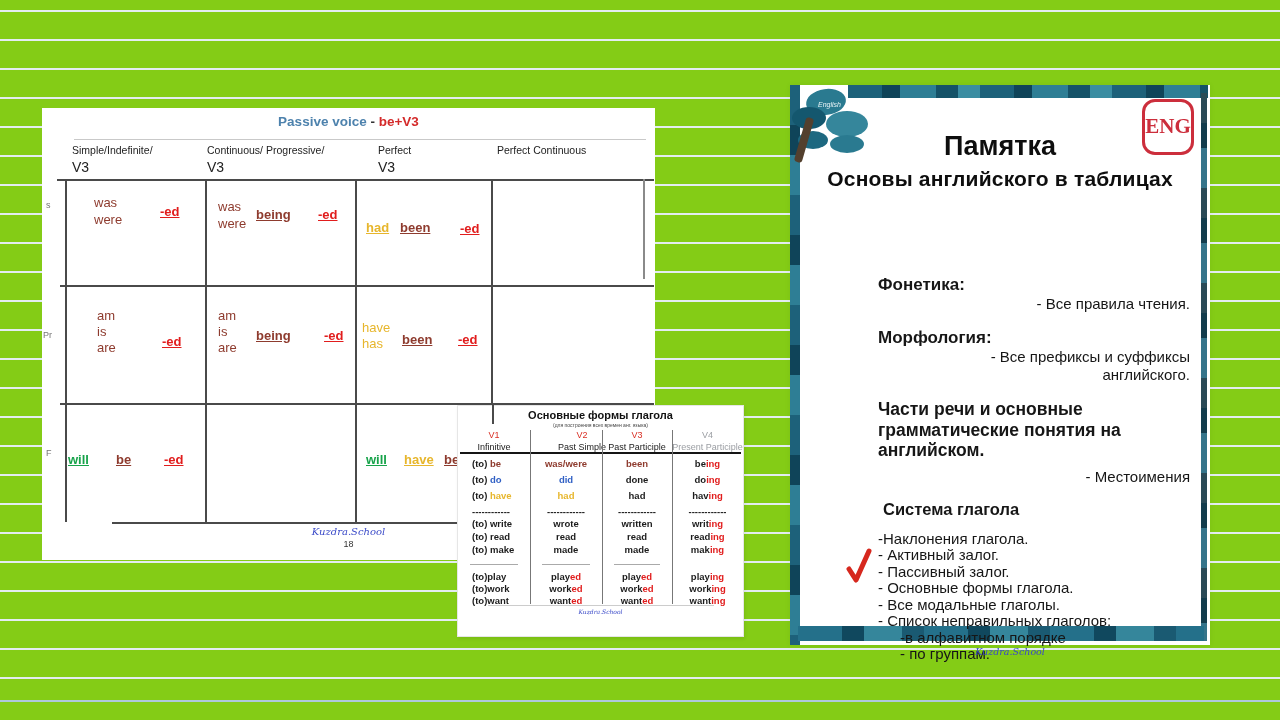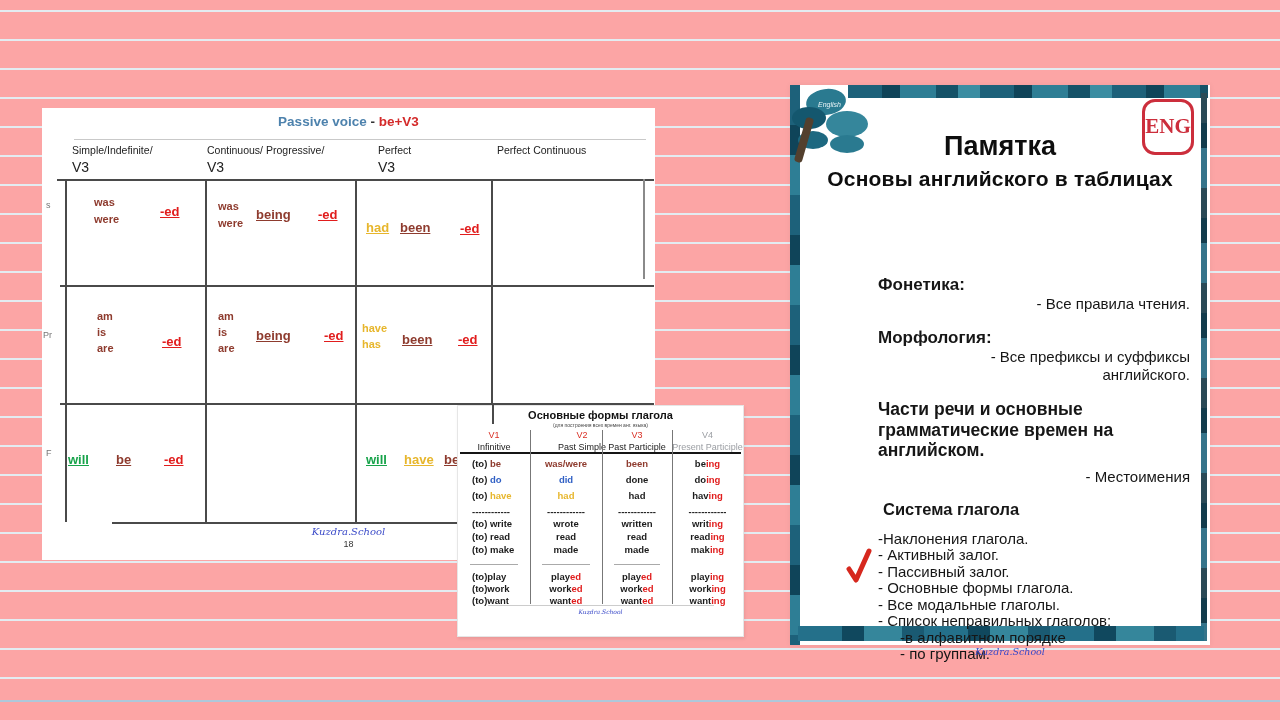--- a/index.html
+++ b/index.html
@@ -1,35 +1,35 @@
 <!DOCTYPE html>
 <html><head>
 <meta charset="utf-8">
 <style>
   html,body{margin:0;padding:0;background:#fff;}
-  .stage{position:relative;width:1280px;height:720px;overflow:hidden;background:#fca5a5;
+  .stage{position:relative;width:1280px;height:720px;overflow:hidden;background:#84cc16;
          font-family:"Liberation Sans",sans-serif;color:#1c1c1c;}
   
   .ruled{position:absolute;left:0;top:-17px;width:1280px;height:722px;z-index:0;
     background:repeating-linear-gradient(to bottom,transparent 0px,transparent 27px,#e3ecf1 27px,#e3ecf1 29px);}
   .ruled-bottom{position:absolute;left:0;top:700px;width:1280px;height:2px;background:#aec8da;z-index:0;}
 
   
   .passive-panel{position:absolute;left:42px;top:108px;width:613px;height:452px;background:#fff;z-index:1;}
   .pv-title{position:absolute;top:6px;left:0;width:100%;text-align:center;font-size:13.5px;font-weight:bold;}
   .pv-title .t-blue{color:#4d82ad;}
   .pv-title .t-dash{color:#333;}
   .pv-title .t-red{color:#d42a2a;}
   .pv-title-rule{position:absolute;top:31px;left:32px;width:572px;height:1px;background:#c9c9c9;}
   .pv-h{position:absolute;font-size:10.5px;color:#222;}
   .pv-h .v3{display:block;font-size:14px;margin-top:3px;}
   .pv-header-rule{position:absolute;top:71px;left:15px;width:597px;height:2px;background:#4a4a4a;}
   .pv-v{position:absolute;width:1.5px;background:#4a4a4a;}
   .pv-rule{position:absolute;height:1.5px;background:#4a4a4a;}
-  .cell-stack{position:absolute;font-size:11px;font-weight:bold;line-height:17px;}
+  .cell-stack{position:absolute;font-size:13px;font-weight:normal;line-height:17px;}
   .cell-stack span{display:block;}
   .word{position:absolute;font-size:13px;font-weight:bold;white-space:nowrap;text-decoration:underline;}
   .c-maroon{color:#8e3b2e;} .c-red{color:#e11d1d;} .c-yellow{color:#e7b62c;}
   .c-green{color:#17a34a;}
   .pv-margin{position:absolute;font-size:9px;color:#777;}
   .pv-brand{position:absolute;top:418px;left:0;width:100%;text-align:center;font-size:10px;color:#3949c8;
             font-family:"DejaVu Serif",serif;font-style:italic;}
   .pv-page{position:absolute;top:431px;left:0;width:100%;text-align:center;font-size:9px;color:#333;}
 
   
@@ -265,21 +265,21 @@
     <div class="memo-title">Памятка</div>
     <div class="memo-subtitle">Основы английского  в таблицах</div>
 
     <div class="memo-body" id="memo-body">
         <div class="memo-line ml-head">Фонетика:</div>
         <div class="memo-line ml-body">- Все правила чтения.</div>
         <div class="memo-line ml-head">Морфология:</div>
         <div class="memo-line ml-body">- Все префиксы и суффиксы</div>
         <div class="memo-line ml-body">английского.</div>
         <div class="memo-line ml-bold ml-gap">Части речи и основные</div>
-        <div class="memo-line ml-bold">грамматические времен на</div>
+        <div class="memo-line ml-bold">грамматические понятия на</div>
         <div class="memo-line ml-bold">английском.</div>
         <div class="memo-line ml-body ml-gap-sm">- Местоимения</div>
         <div class="memo-line ml-head2">Система глагола</div>
         <div class="memo-line ml-item ml-item-first">-Наклонения глагола.</div>
         <div class="memo-line ml-item">- Активный залог.</div>
         <div class="memo-line ml-item"><svg class="check" viewBox="0 0 26 36">
             <path d="M3 21 L10 32 L23 3" fill="none" stroke="#d6281e" stroke-width="5" stroke-linecap="round" stroke-linejoin="round"></path>
           </svg>- Пассивный залог.</div>
         <div class="memo-line ml-item">- Основные формы глагола.</div>
         <div class="memo-line ml-item">- Все модальные глаголы.</div>

